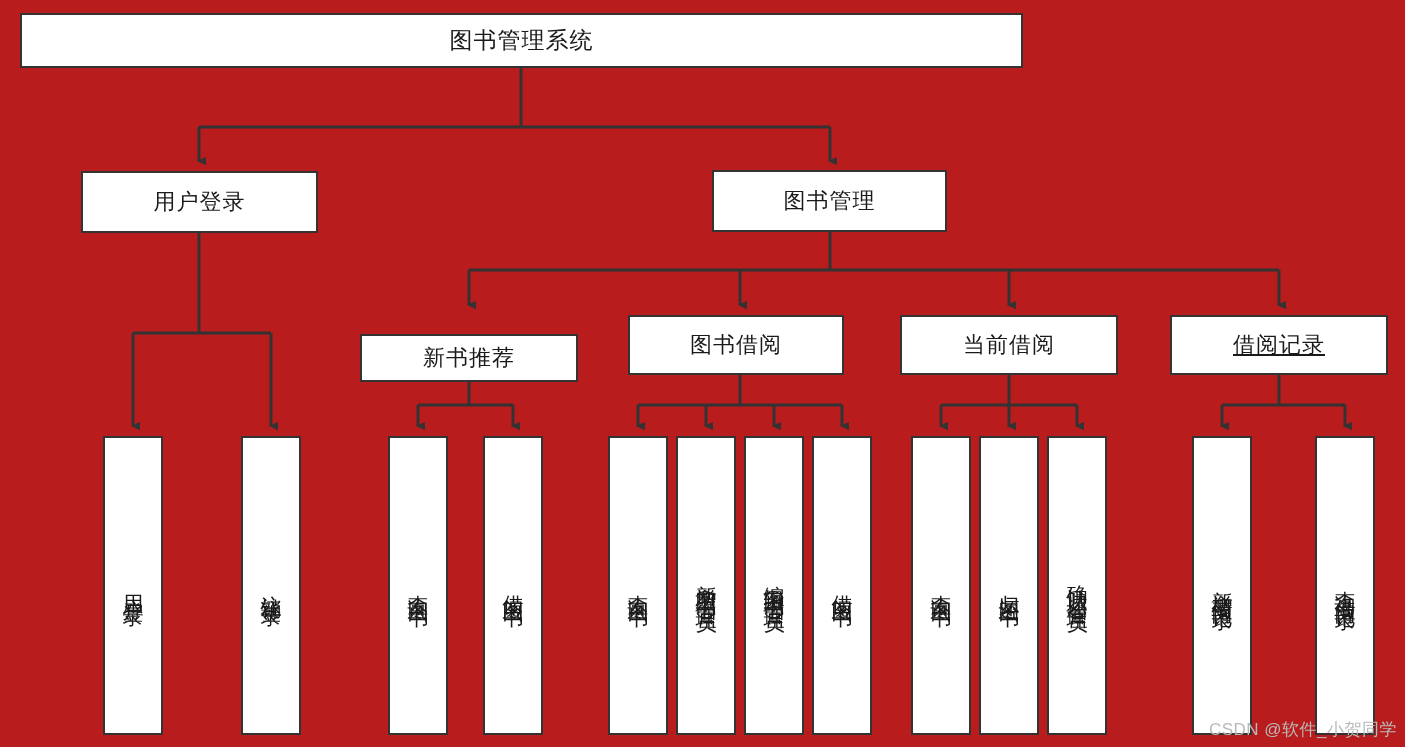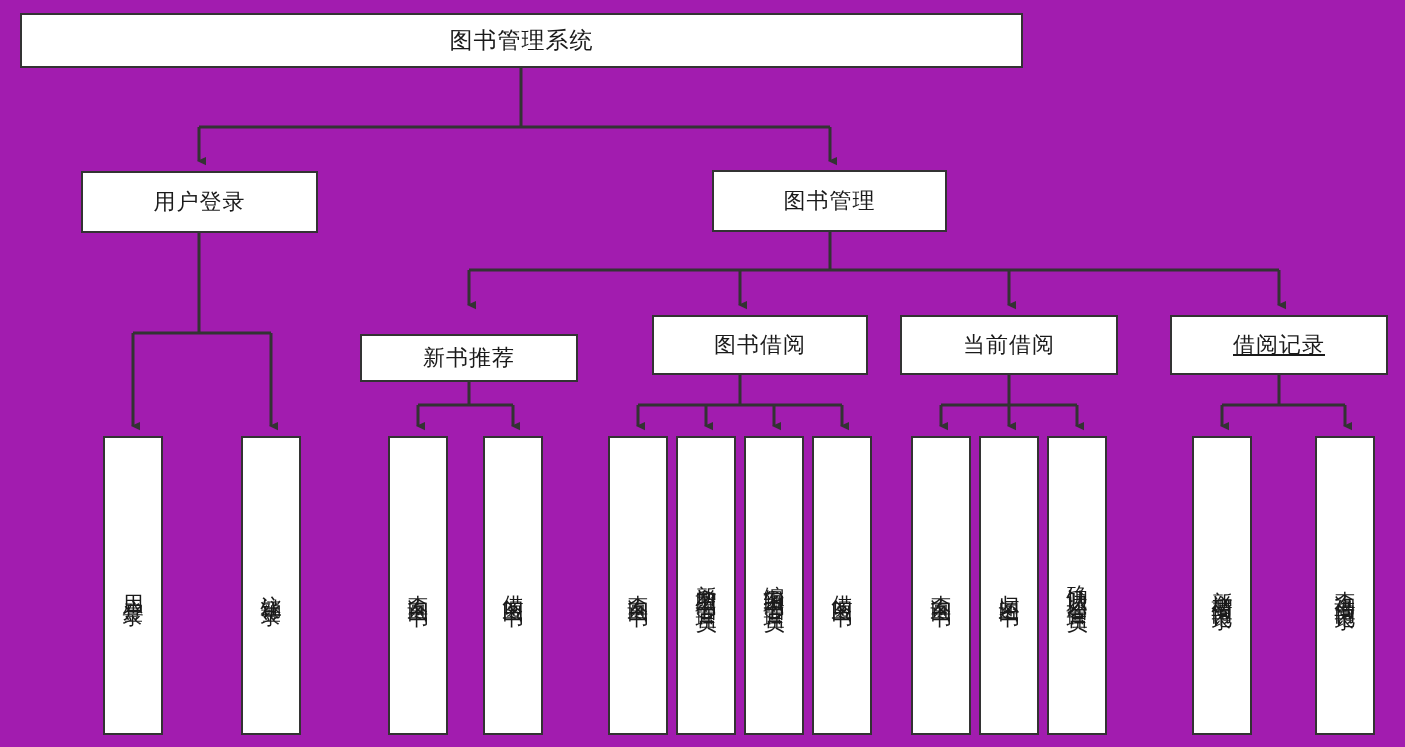--- a/index.html
+++ b/index.html
@@ -8,21 +8,21 @@
     padding: 0;
     background: #ffffff;
   }
   body {
     font-family: "Liberation Sans", "DejaVu Sans", sans-serif;
   }
   #diagram-canvas {
     position: relative;
     width: 1405px;
     height: 747px;
-    background: #a21caf;
+    background: #b91c1c;
     overflow: hidden;
   }
   #edge-layer {
     position: absolute;
     left: 0;
     top: 0;
     width: 1405px;
     height: 747px;
     pointer-events: none;
   }
@@ -139,21 +139,21 @@
   </div>
 
   <div class="node horiz" style="left:712px; top:170px; width:235px; height:62px;">
     <span class="node-label">图书管理</span>
   </div>
 
   <div class="node horiz" style="left:360px; top:334px; width:218px; height:48px;justify-content:center;">
     <span class="node-label">新书推荐</span>
   </div>
 
-  <div class="node horiz" style="left:652px; top:315px; width:216px; height:60px;">
+  <div class="node horiz" style="left:628px; top:315px; width:216px; height:60px;">
     <span class="node-label">图书借阅</span>
   </div>
 
   <div class="node horiz" style="left:900px; top:315px; width:218px; height:60px;text-align:right;">
     <span class="node-label">当前借阅</span>
   </div>
 
   <div class="node horiz" style="left:1170px; top:315px; width:218px; height:60px;text-decoration:underline;">
     <span class="node-label">借阅记录</span>
   </div>
@@ -203,14 +203,15 @@
   </div>
 
   <div class="node vert" style="left:1192px; top:436px; width:60px; height:299px;">
     <span class="node-label">新增借阅记录</span>
   </div>
 
   <div class="node vert" style="left:1315px; top:436px; width:60px; height:299px;">
     <span class="node-label">查询借阅记录</span>
   </div>
 
+  <div id="watermark">CSDN @软件_小贺同学</div>
 
 </div>
 
 </body></html>

